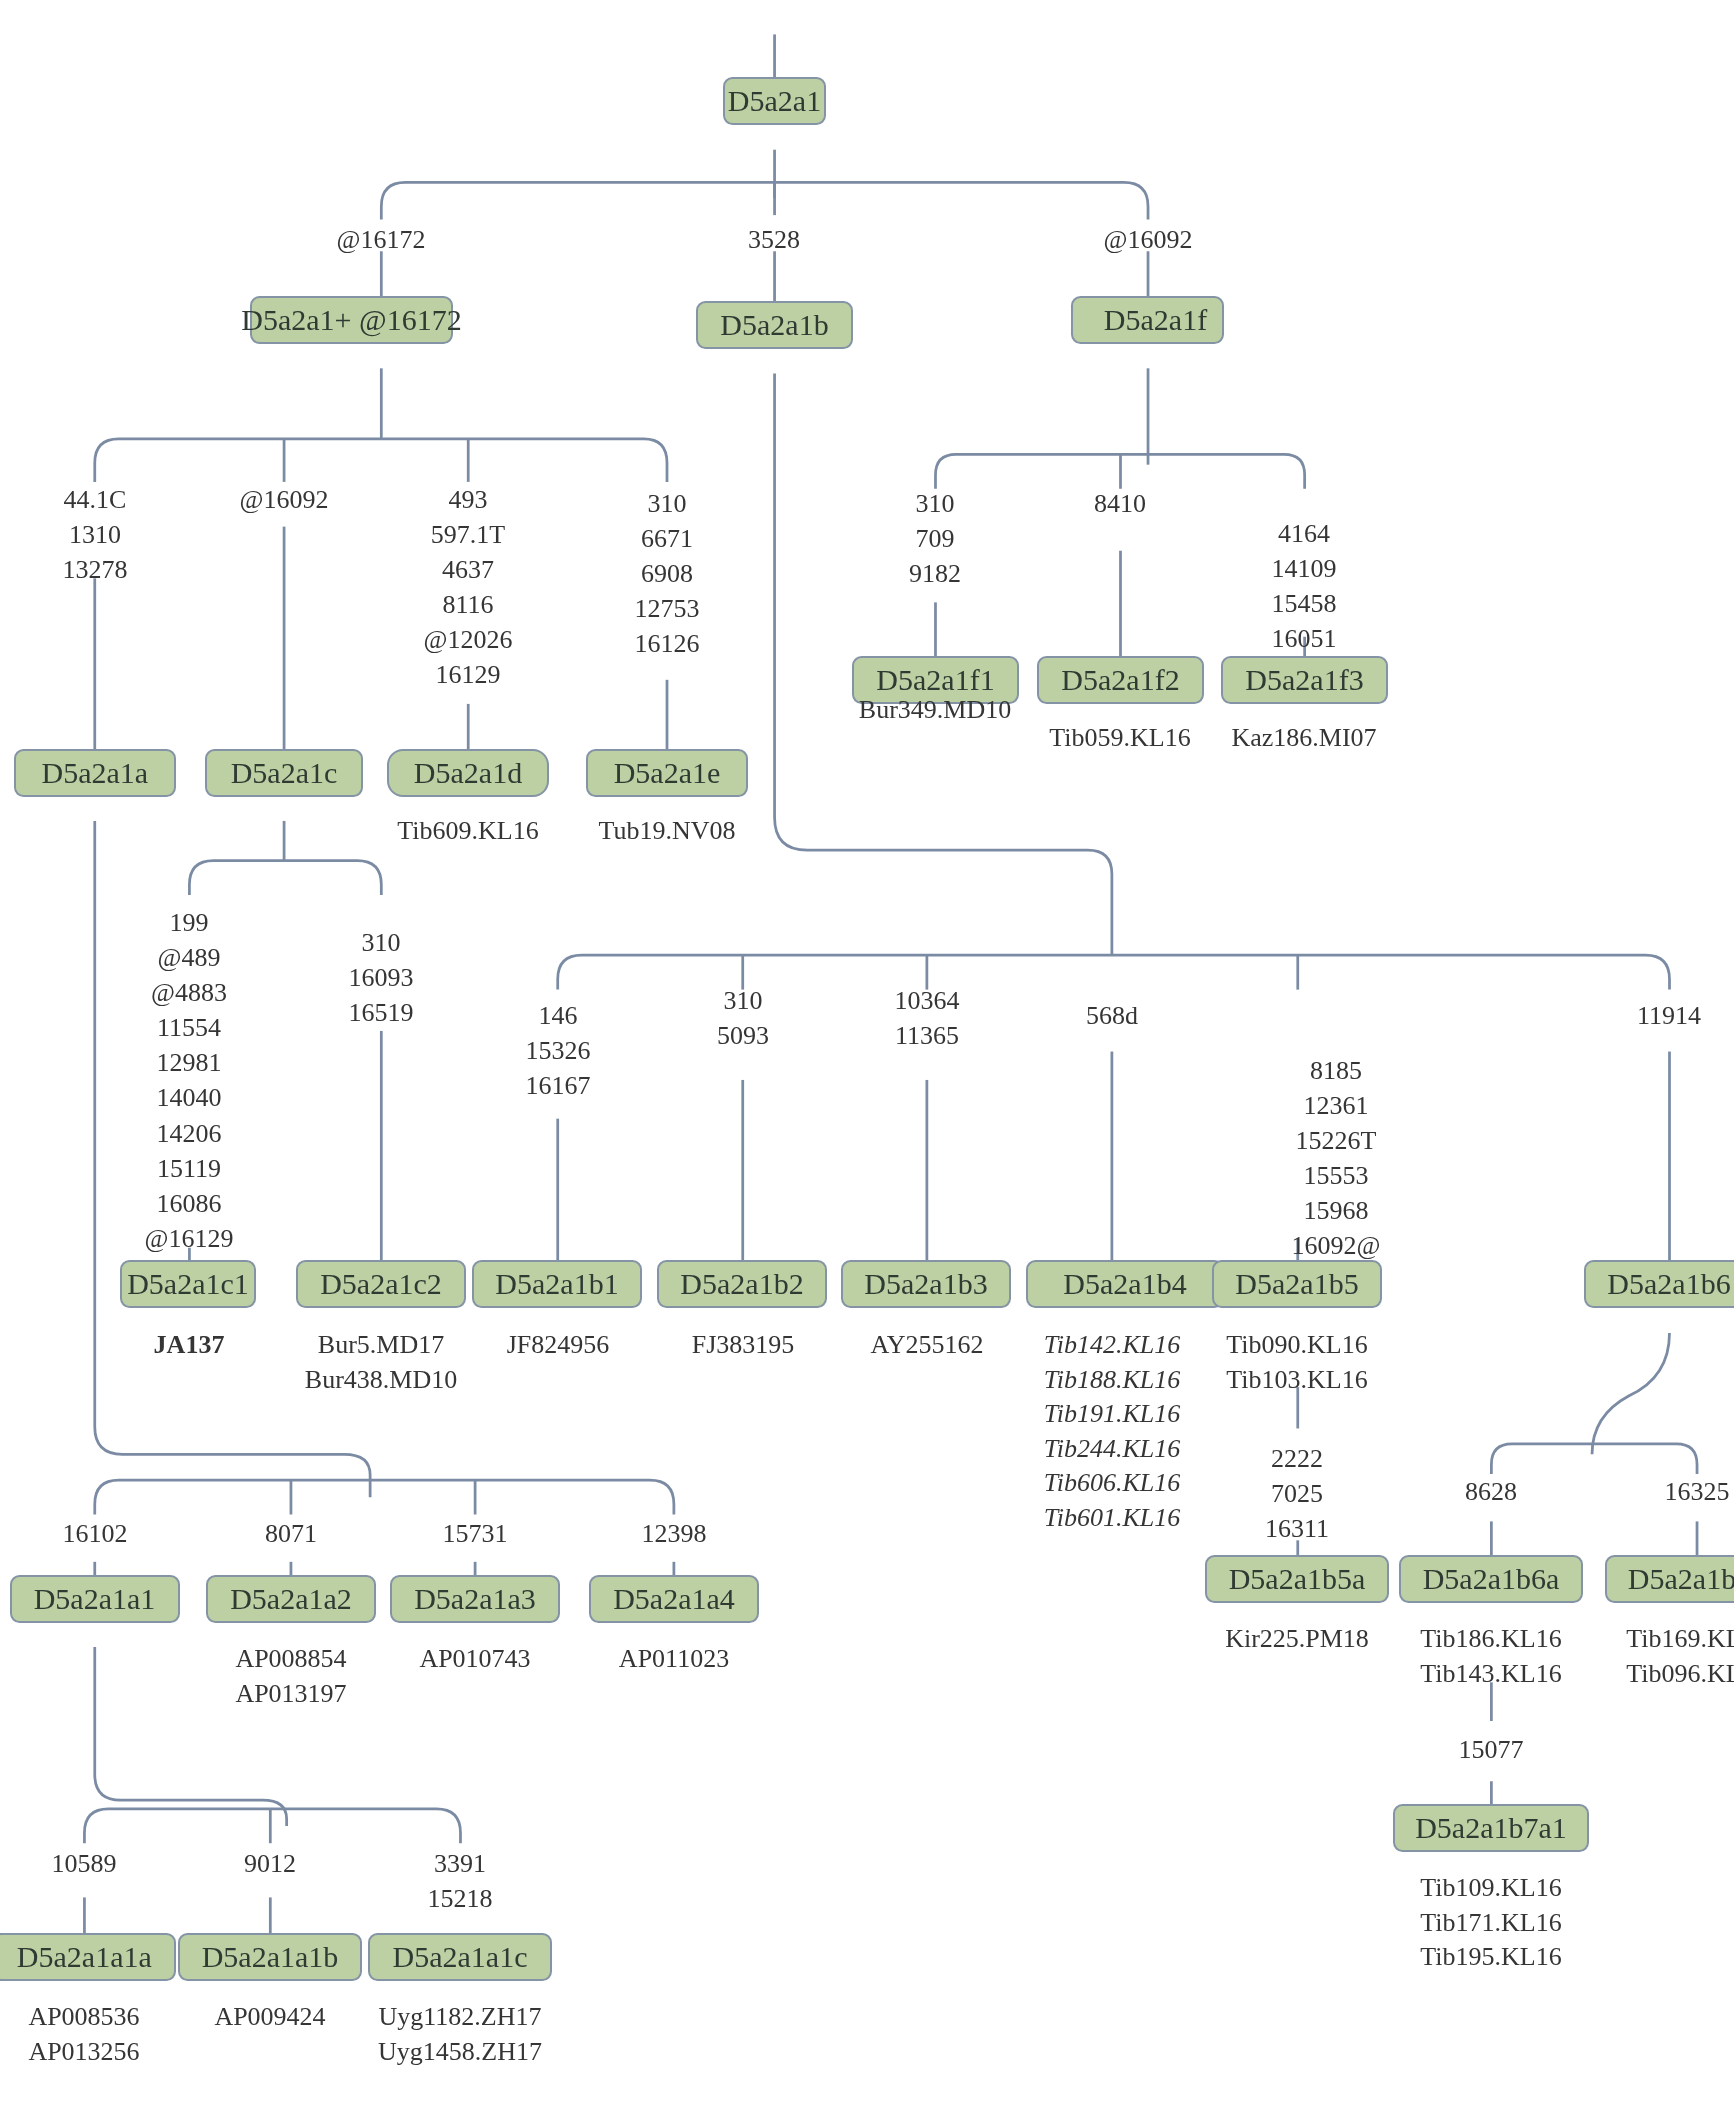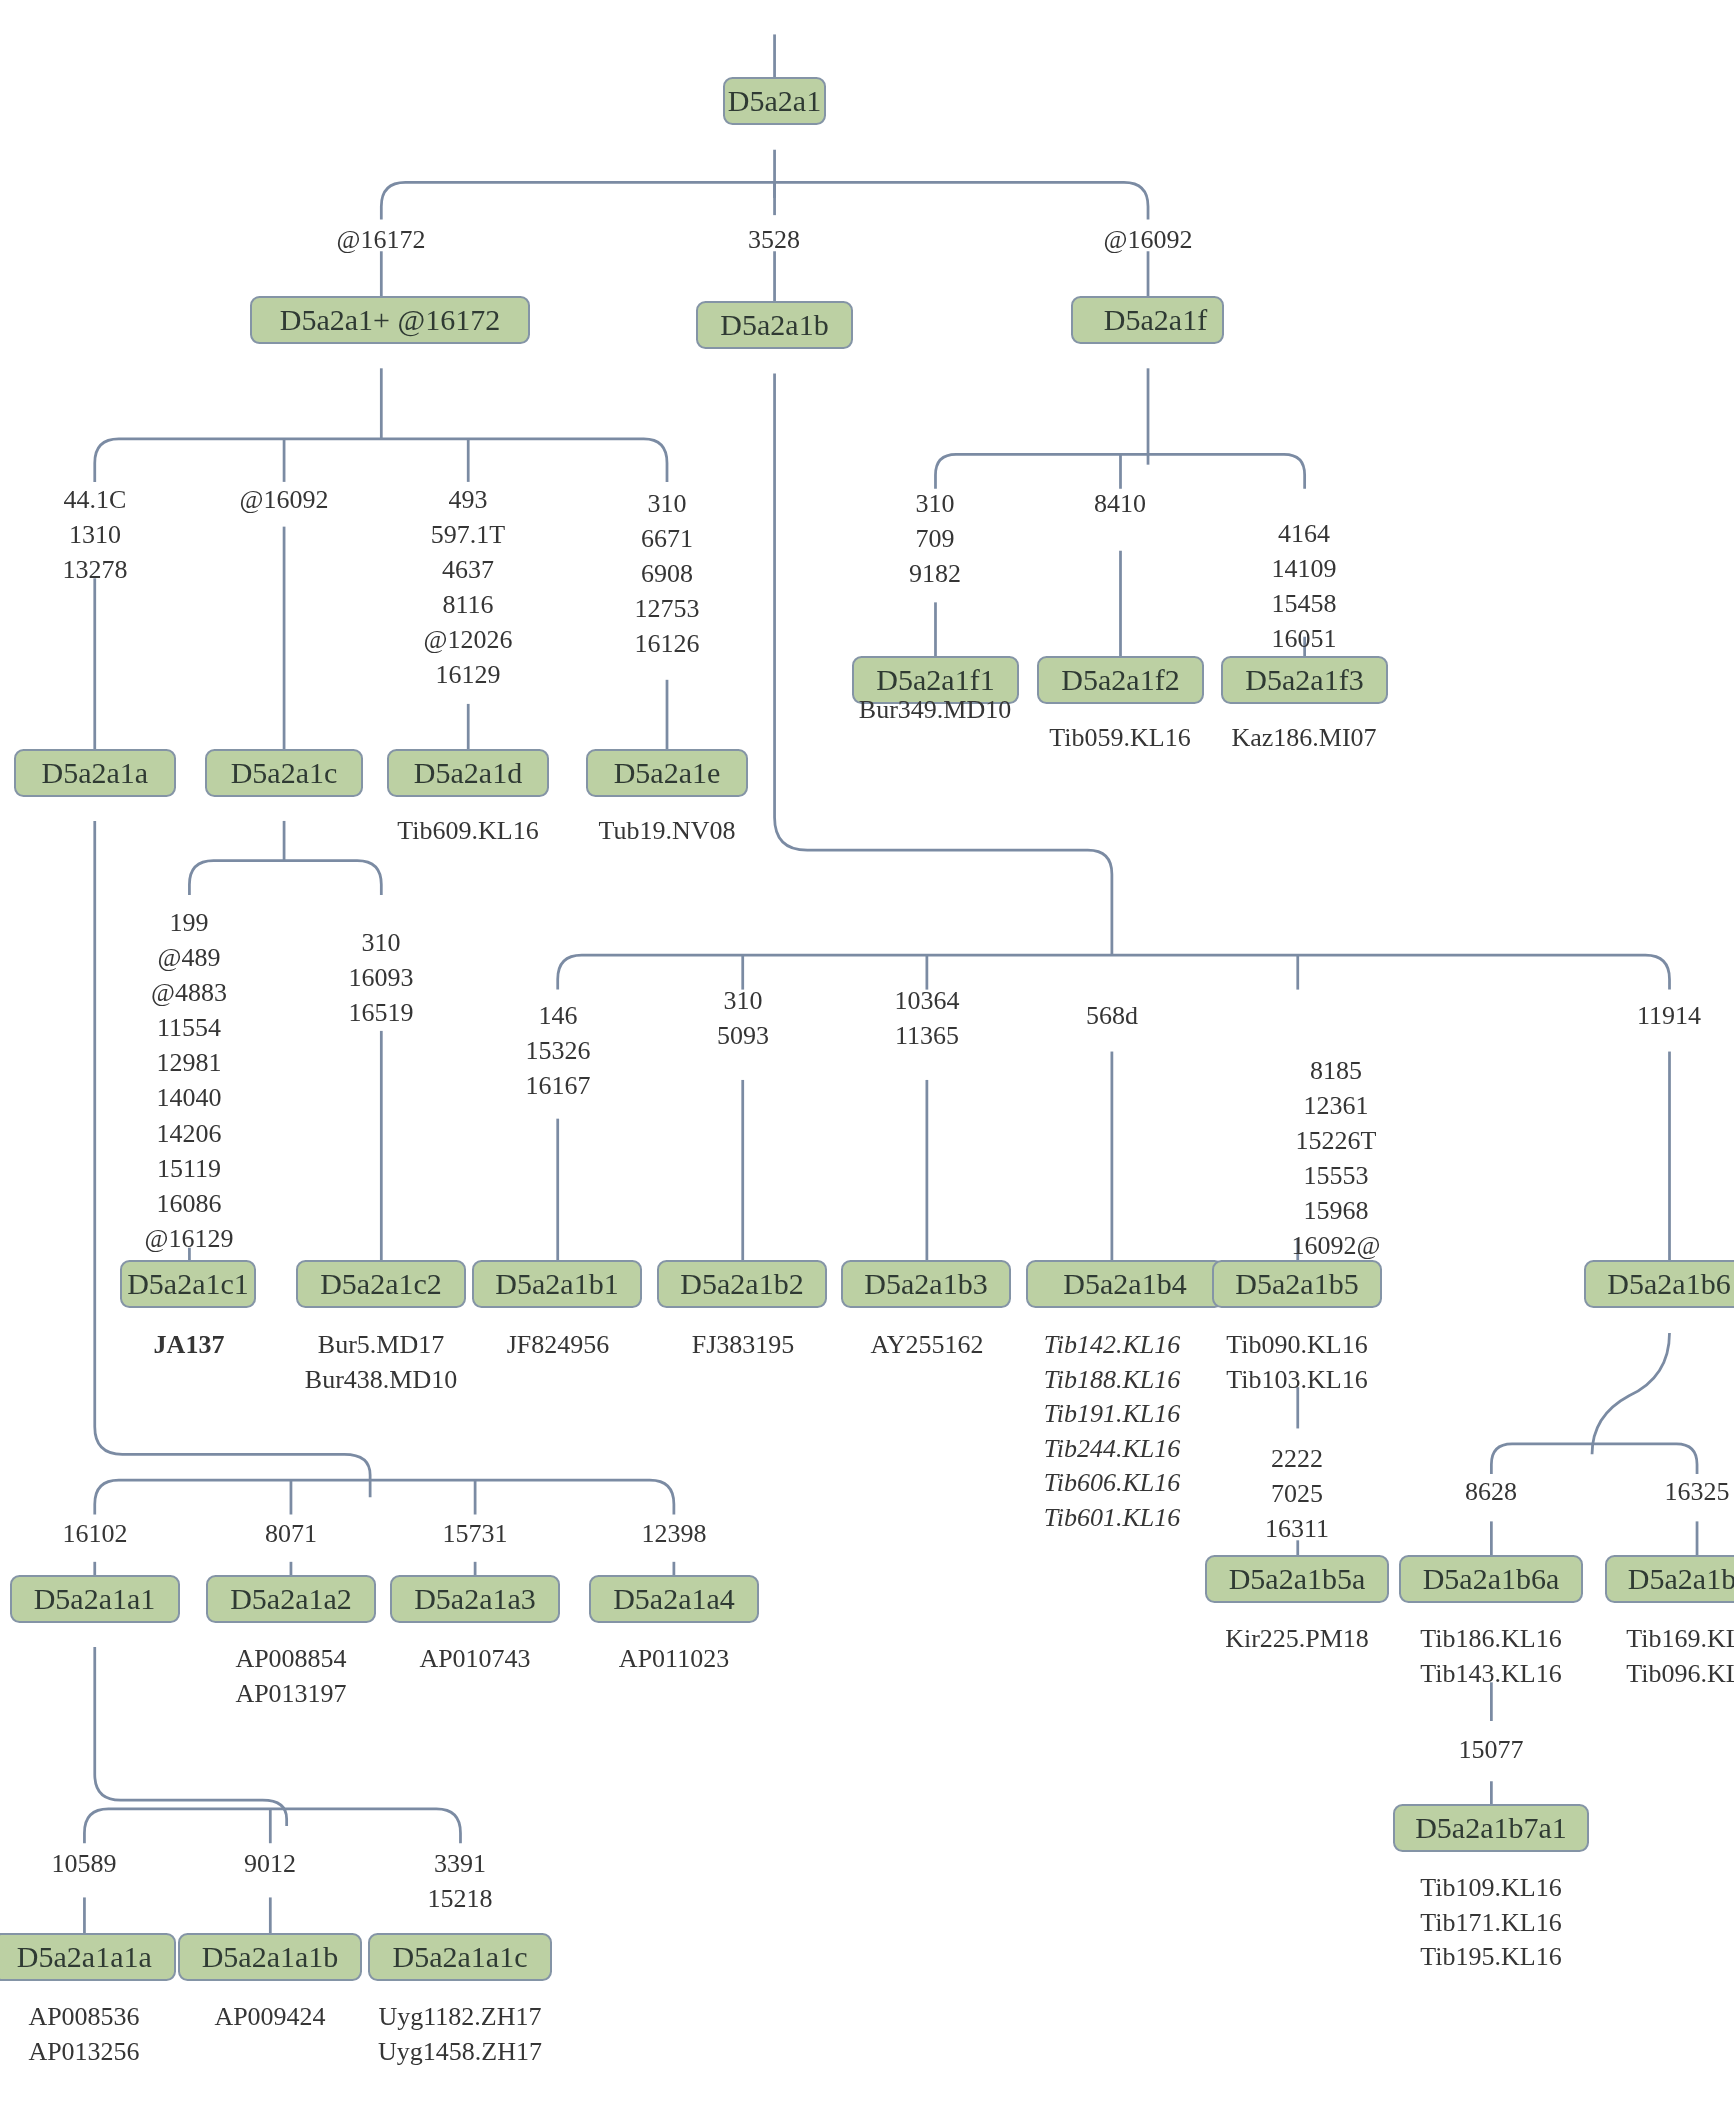--- a/index.html
+++ b/index.html
@@ -142,31 +142,31 @@
     <path d="M 1940 1549 Q 1940 1600 1893 1622 Q 1850 1645 1850 1690"></path>
     <path d="M 1733 1713 L 1733 1702 Q 1733 1678 1757 1678 L 1948 1678 Q 1972 1678 1972 1702 L 1972 1713"></path>
     <line x1="1733" y1="1768" x2="1733" y2="1835"></line>
     <line x1="1972" y1="1768" x2="1972" y2="1835"></line>
 
     <line x1="1733" y1="1955" x2="1733" y2="2000"></line>
     <line x1="1733" y1="2070" x2="1733" y2="2125"></line>
   </svg>
 
   <div class="node" style="left:723px;top:77px;width:103px;">D5a2a1</div>
-  <div class="node" style="left:250px;top:296px;width:280px;">D5a2a1+ @16172</div>
+  <div class="node" style="left:250px;top:296px;width:203px;">D5a2a1+ @16172</div>
   <div class="node" style="left:696px;top:301px;width:157px;">D5a2a1b</div>
   <div class="node" style="left:1071px;top:296px;width:153px;padding-left:28px;">D5a2a1f</div>
 
   <div class="node" style="left:852px;top:656px;width:167px;">D5a2a1f1</div>
   <div class="node" style="left:1037px;top:656px;width:167px;">D5a2a1f2</div>
   <div class="node" style="left:1221px;top:656px;width:167px;">D5a2a1f3</div>
 
   <div class="node" style="left:13.8px;top:749px;width:162px;">D5a2a1a</div>
   <div class="node" style="left:205px;top:749px;width:158px;">D5a2a1c</div>
-  <div class="node" style="left:387px;top:749px;width:162px;">D5a2a1d</div>
+  <div class="node" style="left:387px;top:749px;width:162px;border-radius:16px;">D5a2a1d</div>
   <div class="node" style="left:586px;top:749px;width:162px;">D5a2a1e</div>
 
   <div class="node" style="left:120px;top:1260px;width:136px;">D5a2a1c1</div>
   <div class="node" style="left:296px;top:1260px;width:170px;">D5a2a1c2</div>
   <div class="node" style="left:472px;top:1260px;width:170px;">D5a2a1b1</div>
   <div class="node" style="left:657px;top:1260px;width:170px;">D5a2a1b2</div>
   <div class="node" style="left:841px;top:1260px;width:170px;">D5a2a1b3</div>
   <div class="node" style="left:1026px;top:1260px;width:198px;">D5a2a1b4</div>
   <div class="node" style="left:1212px;top:1260px;width:170px;">D5a2a1b5</div>
   <div class="node" style="left:1584px;top:1260px;width:170px;">D5a2a1b6</div>

